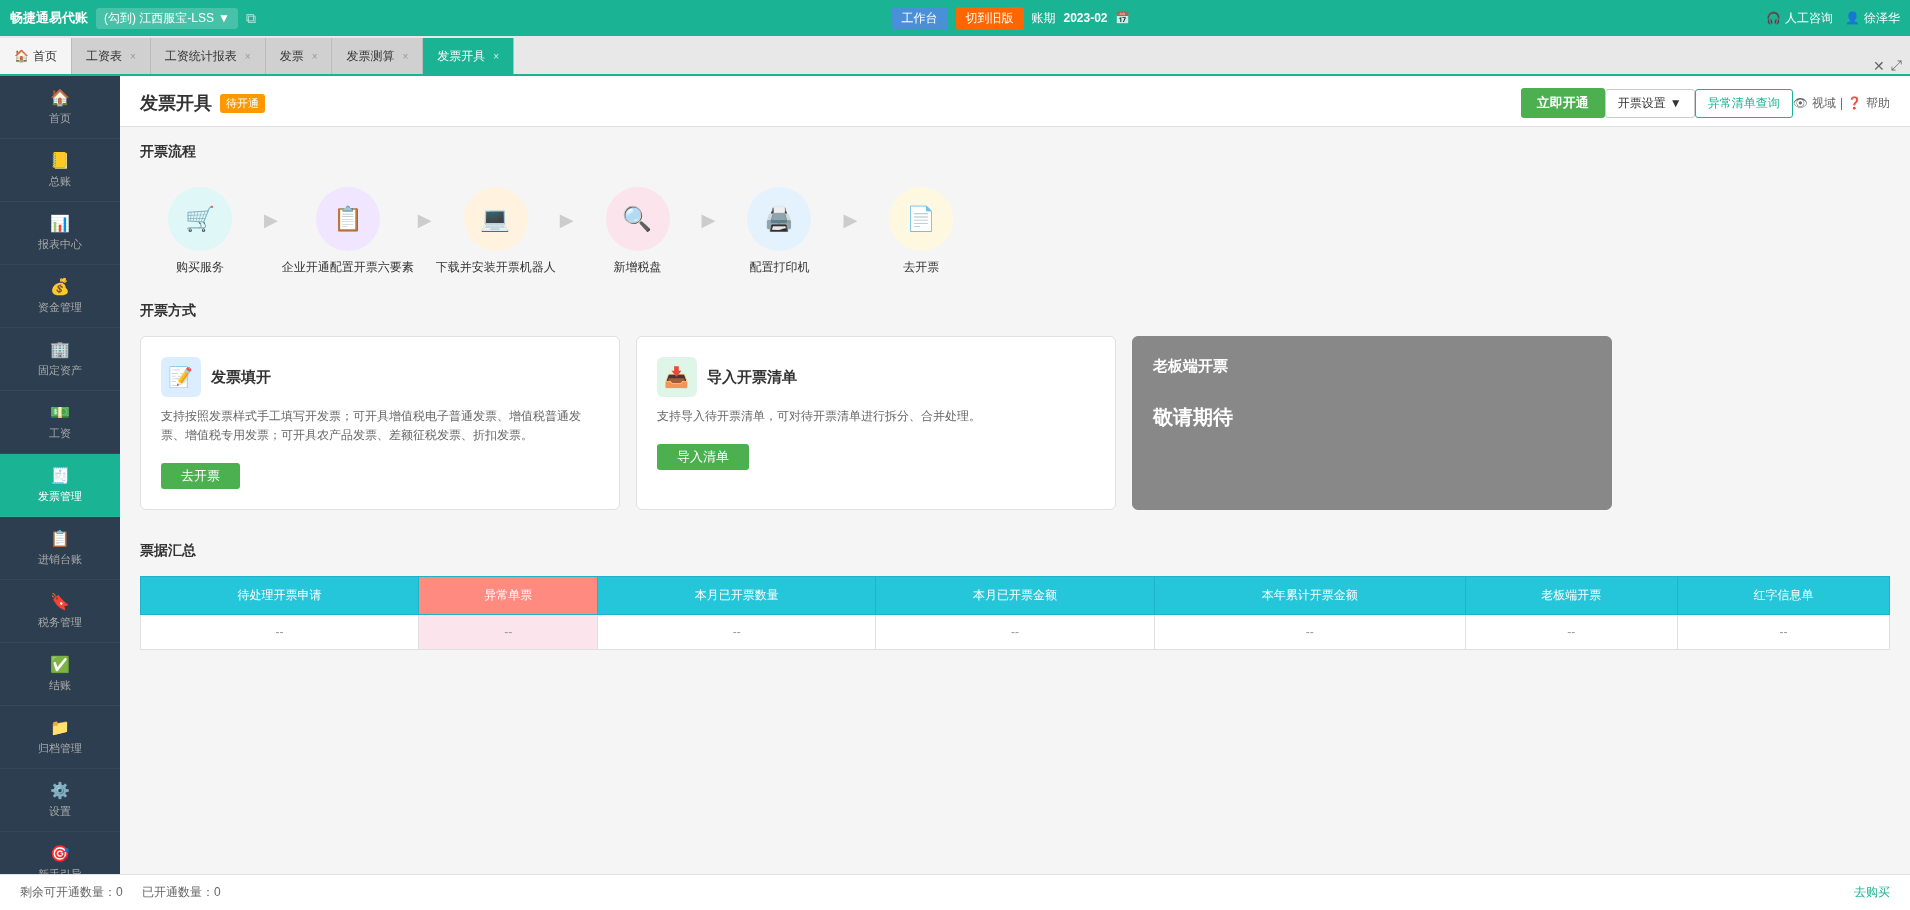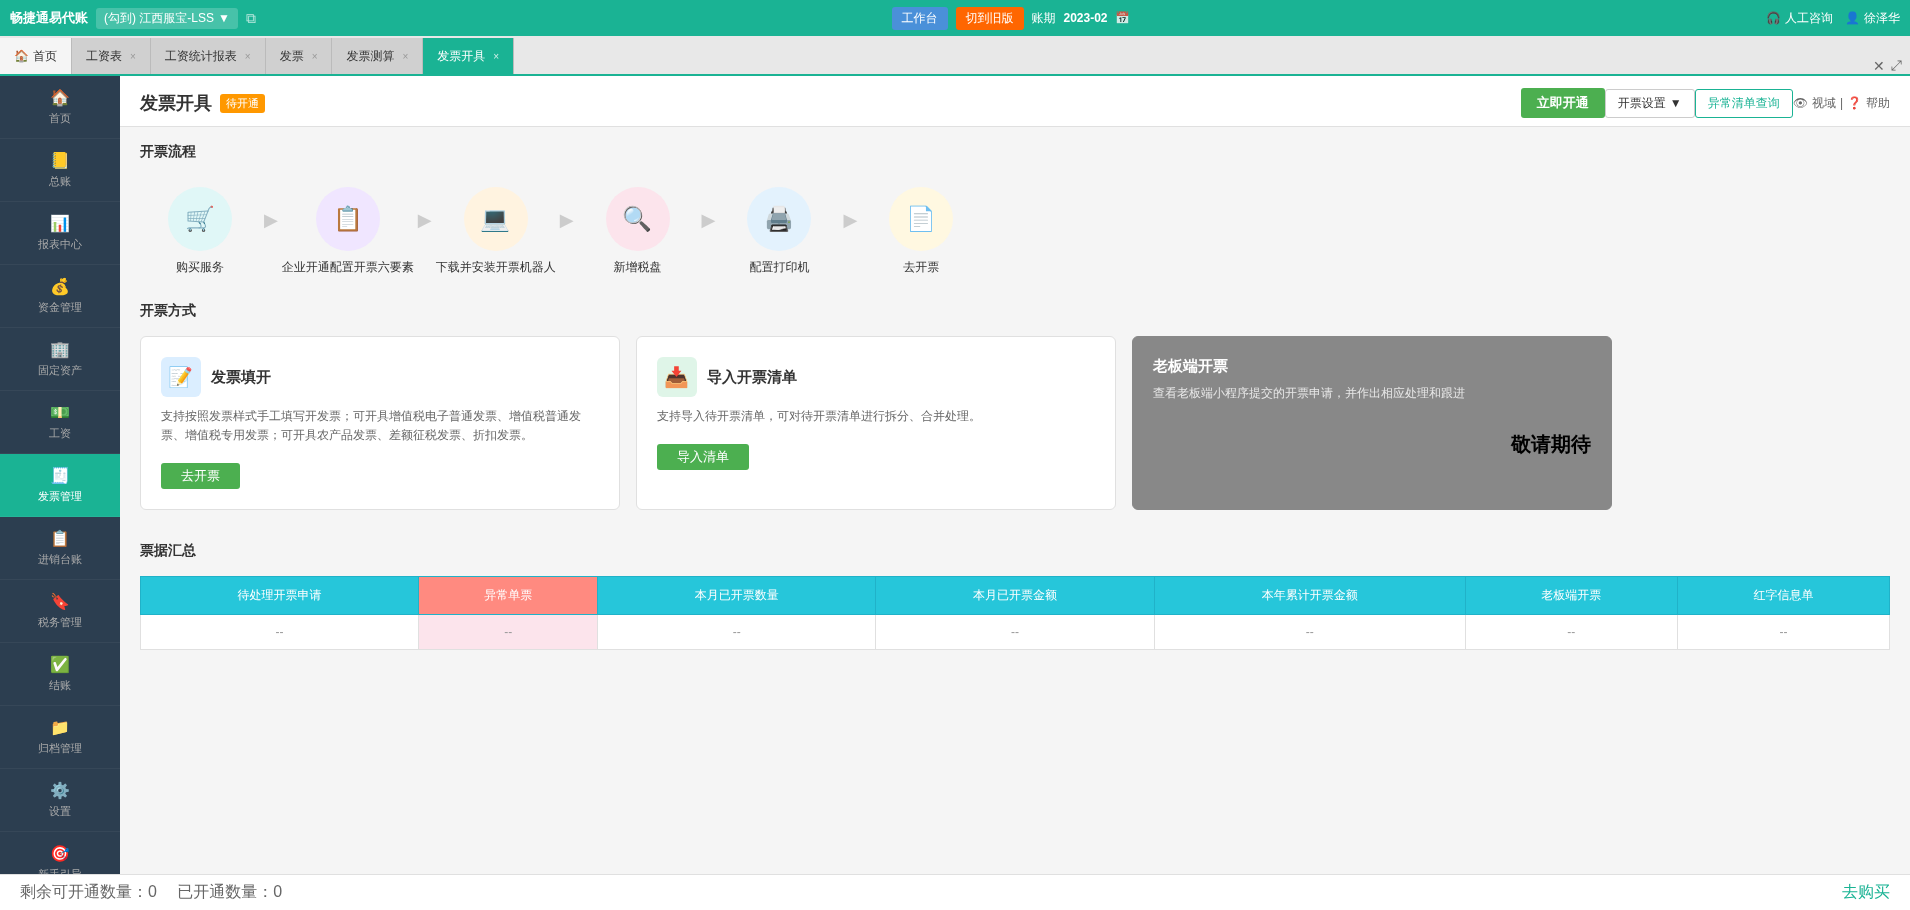--- a/index.html
+++ b/index.html
@@ -69,31 +69,31 @@
     .methods-row { display: flex; gap: 16px; margin-bottom: 16px; }
     .method-card { background: white; border: 1px solid #e0e0e0; border-radius: 6px; padding: 20px; flex: 1; display: flex; flex-direction: column; gap: 10px; max-width: 480px; }
     .method-card-header { display: flex; align-items: center; gap: 10px; }
     .method-icon { width: 40px; height: 40px; border-radius: 6px; display: flex; align-items: center; justify-content: center; font-size: 20px; background: #e3f2fd; }
     .method-title { font-size: 15px; font-weight: bold; color: #333; }
     .method-desc { font-size: 12px; color: #666; line-height: 1.6; }
     .btn-green-small { background: #4caf50; color: white; border: none; padding: 4px 20px; border-radius: 3px; cursor: pointer; font-size: 13px; align-self: flex-start; margin-top: 8px; }
     .method-card-gray { background: #888; border: 1px solid #888; border-radius: 6px; padding: 20px; flex: 1; display: flex; flex-direction: column; gap: 8px; max-width: 480px; }
     .method-card-gray .method-title { color: white; }
     .method-card-gray .method-desc { color: rgba(255,255,255,0.8); }
-    .coming-soon { color: #000000; font-size: 20px; font-weight: bold; text-align: right; margin: 20px 0; }
+    .coming-soon { color: #ffffff; font-size: 20px; font-weight: bold; text-align: left; margin: 20px 0; }
 
     
     .summary-table { width: 100%; border-collapse: collapse; background: #f97316; }
     .summary-table th { background: #26c6da; color: white; padding: 10px 8px; text-align: center; font-weight: normal; font-size: 12px; border: 1px solid #20b2c8; }
     .summary-table th.highlight { background: #ff8a80; }
     .summary-table td { padding: 10px 8px; text-align: center; font-size: 12px; color: #999; border: 1px solid #e0e0e0; background: white; }
     .summary-table td.highlight-cell { background: #fce4ec; }
 
     
-    .page-footer { height: 36px; background: white; border-top: 1px solid #e0e0e0; display: flex; align-items: center; justify-content: space-between; padding: 0 20px; flex-shrink: 0; font-size: 16px; color: #666; }
+    .page-footer { height: 36px; background: white; border-top: 1px solid #e0e0e0; display: flex; align-items: center; justify-content: space-between; padding: 0 20px; flex-shrink: 0; font-size: 12px; color: #666; }
     .footer-link { color: #1ab394; cursor: pointer; }
   </style>
 </head>
 <body>
 
 <div class="top-bar">
   <div class="top-bar-left">
     <span class="app-logo">畅捷通易代账</span>
     <div class="company-select">
       <span>(勾到) 江西服宝-LSS</span>
@@ -294,21 +294,20 @@
             <span class="method-title">导入开票清单</span>
           </div>
           <div class="method-desc">支持导入待开票清单，可对待开票清单进行拆分、合并处理。</div>
           <button class="btn-green-small">导入清单</button>
         </div>
 
         <div class="method-card-gray" style="flex:1;">
           <div class="method-card-header">
             <span class="method-title">老板端开票</span>
           </div>
-          <div class="method-desc">查看老板端小程序提交的开票申请，并作出相应处理和跟进</div>
           <div class="coming-soon">敬请期待</div>
         </div>
 
       </div>
     </div>
 
     <div class="section" style="padding-top:0;">
       <div class="section-title">票据汇总</div>
       <table class="summary-table">
         <thead>

